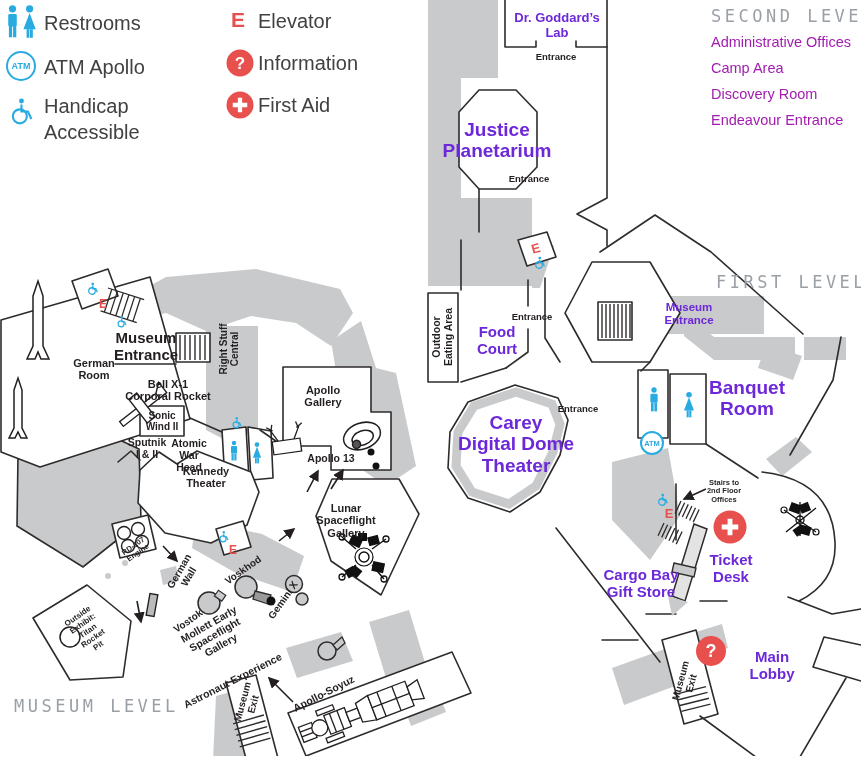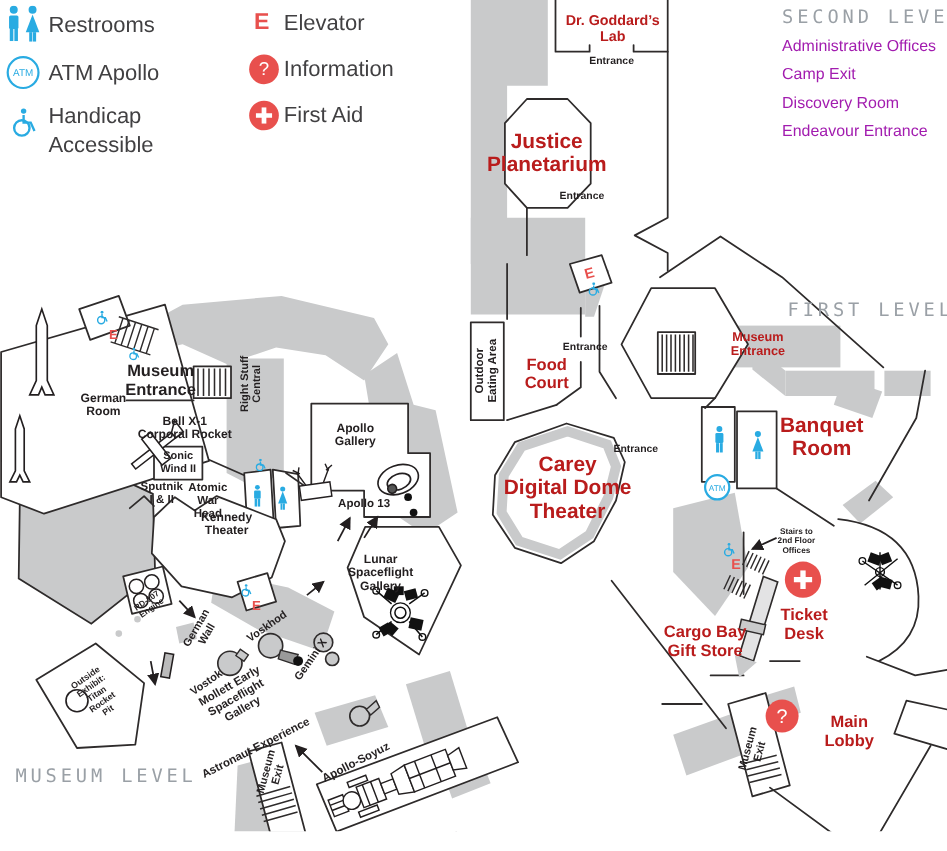--- a/index.html
+++ b/index.html
@@ -2,21 +2,21 @@
 <html><head>
 <meta charset="utf-8">
 <style>
   html,body{margin:0;padding:0;background:#fff;}
   .stage{position:relative;width:861px;height:756px;background:#fff;overflow:hidden;
          font-family:"Liberation Sans",sans-serif;}
   .map-svg{position:absolute;left:0;top:0;}
   
   .lbl{position:absolute;transform:translate(-50%,-50%);font-family:"Liberation Sans",sans-serif;
        font-weight:bold;color:#231f20;text-align:center;line-height:1.13;white-space:pre-line;}
-  .navy{color:#b91c1c}
+  .navy{color:#6d28d9}
   .red{color:#e8504d}
   .s75{font-size:7.5px}.s8{font-size:8px}.s95{font-size:9.5px}.s10{font-size:10px}
   .s105{font-size:10.5px}.s11{font-size:11px}.s115{font-size:11.5px}.s12{font-size:12px}
   .s13{font-size:13px}.s135{font-size:19px}.s15{font-size:15px}.s21{font-size:21px}
   .r15{transform:translate(-50%,-50%) rotate(-15deg)}
   .r27{transform:translate(-50%,-50%) rotate(-27deg)}
   .r30{transform:translate(-50%,-50%) rotate(-30deg)}
   .r35{transform:translate(-50%,-50%) rotate(-35deg)}
   .r55{transform:translate(-50%,-50%) rotate(-55deg)}
   .r60{transform:translate(-50%,-50%) rotate(-60deg)}
@@ -24,21 +24,21 @@
   .r90{transform:translate(-50%,-50%) rotate(-90deg)}
   
   .title{position:absolute;font-family:"DejaVu Sans Mono",monospace;font-size:17px;
          letter-spacing:3.5px;color:#9aa0a6;white-space:nowrap;}
   .room{position:absolute;font-size:14.5px;color:#a21caf;white-space:nowrap;}
   
   .ltext{position:absolute;font-size:20px;color:#414042;white-space:pre-line;line-height:1.3;}
   .licon{position:absolute;transform:translate(-50%,-50%);}
   
   .ring{border-radius:50%;display:flex;align-items:center;justify-content:center;
-        box-sizing:border-box;font-weight:normal;}
+        box-sizing:border-box;font-weight:bold;}
   .atm-ring{border:2px solid #29abe2;color:#29abe2;background:#fff;}
   .red-disc{background:#e8504d;color:#fff;}
 </style>
 </head>
 <body>
 
 <div class="stage">
 
   <svg class="map-svg" width="861" height="774" viewBox="0 0 861 774">
     <defs>
@@ -294,21 +294,21 @@
     <div class="licon ring red-disc" style="left:240px;top:105px;width:27px;height:27px">
       <svg width="15" height="15" viewBox="0 0 14 14">
           <path d="M5,0 h4 v5 h5 v4 h-5 v5 h-4 v-5 h-5 v-4 h5 z" fill="#fff"></path>
         </svg>
     </div>
     <div class="ltext" style="left:258px;top:92px">First Aid</div>
   </div>
 
   <div class="title" style="left:711px;top:6px">SECOND LEVEL</div>
   <div class="room" style="left:711px;top:34px">Administrative Offices</div>
-  <div class="room" style="left:711px;top:60px">Camp Exit</div>
+  <div class="room" style="left:711px;top:60px">Camp Area</div>
   <div class="room" style="left:711px;top:86px">Discovery Room</div>
   <div class="room" style="left:711px;top:112px">Endeavour Entrance</div>
   <div class="title" style="left:716px;top:272px">FIRST LEVEL</div>
   <div class="title" style="left:14px;top:696px">MUSEUM LEVEL</div>
 
   <div class="lbl navy s13" style="left:557px;top:26px">Dr. Goddard’s
 Lab</div>
   <div class="lbl s95" style="left:556px;top:57px">Entrance</div>
   <div class="lbl navy s135" style="left:497px;top:140px">Justice
 Planetarium</div>

